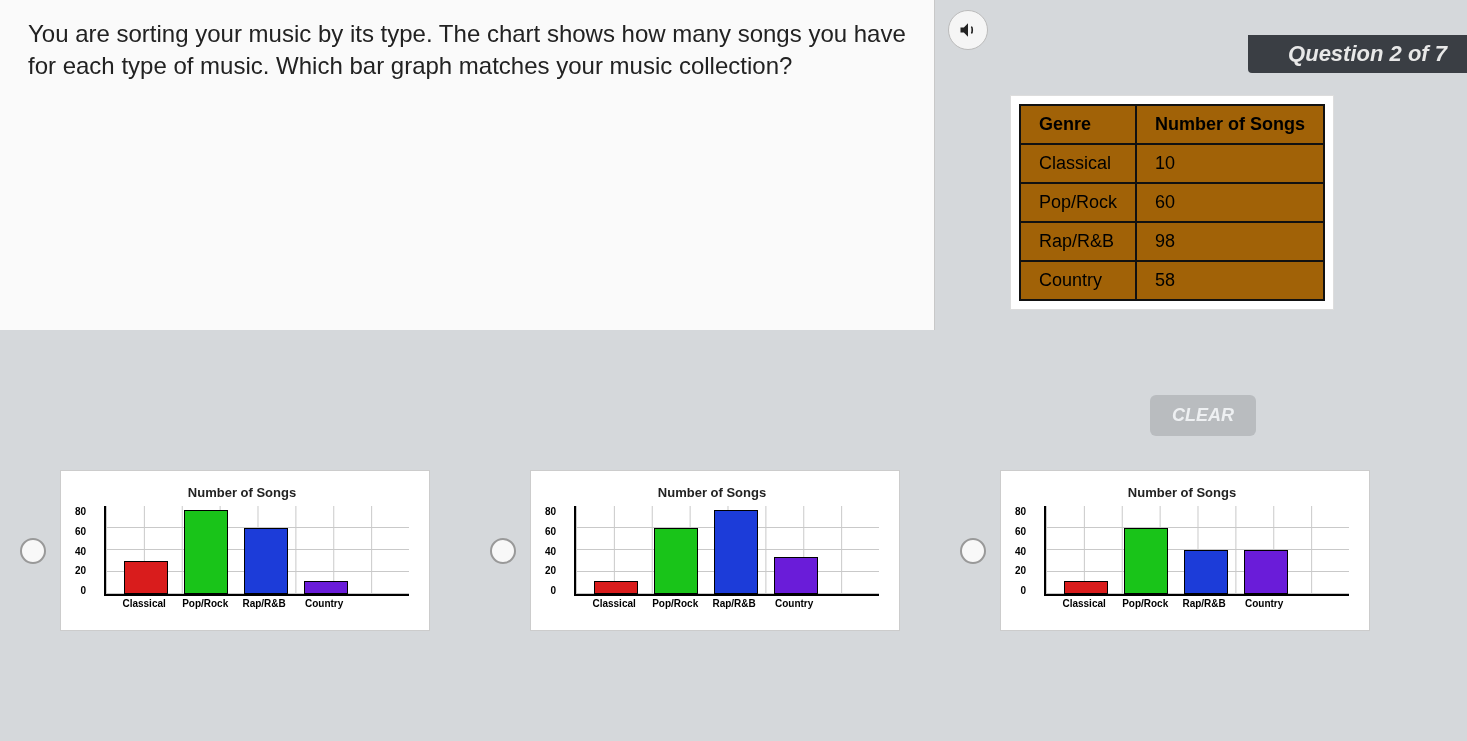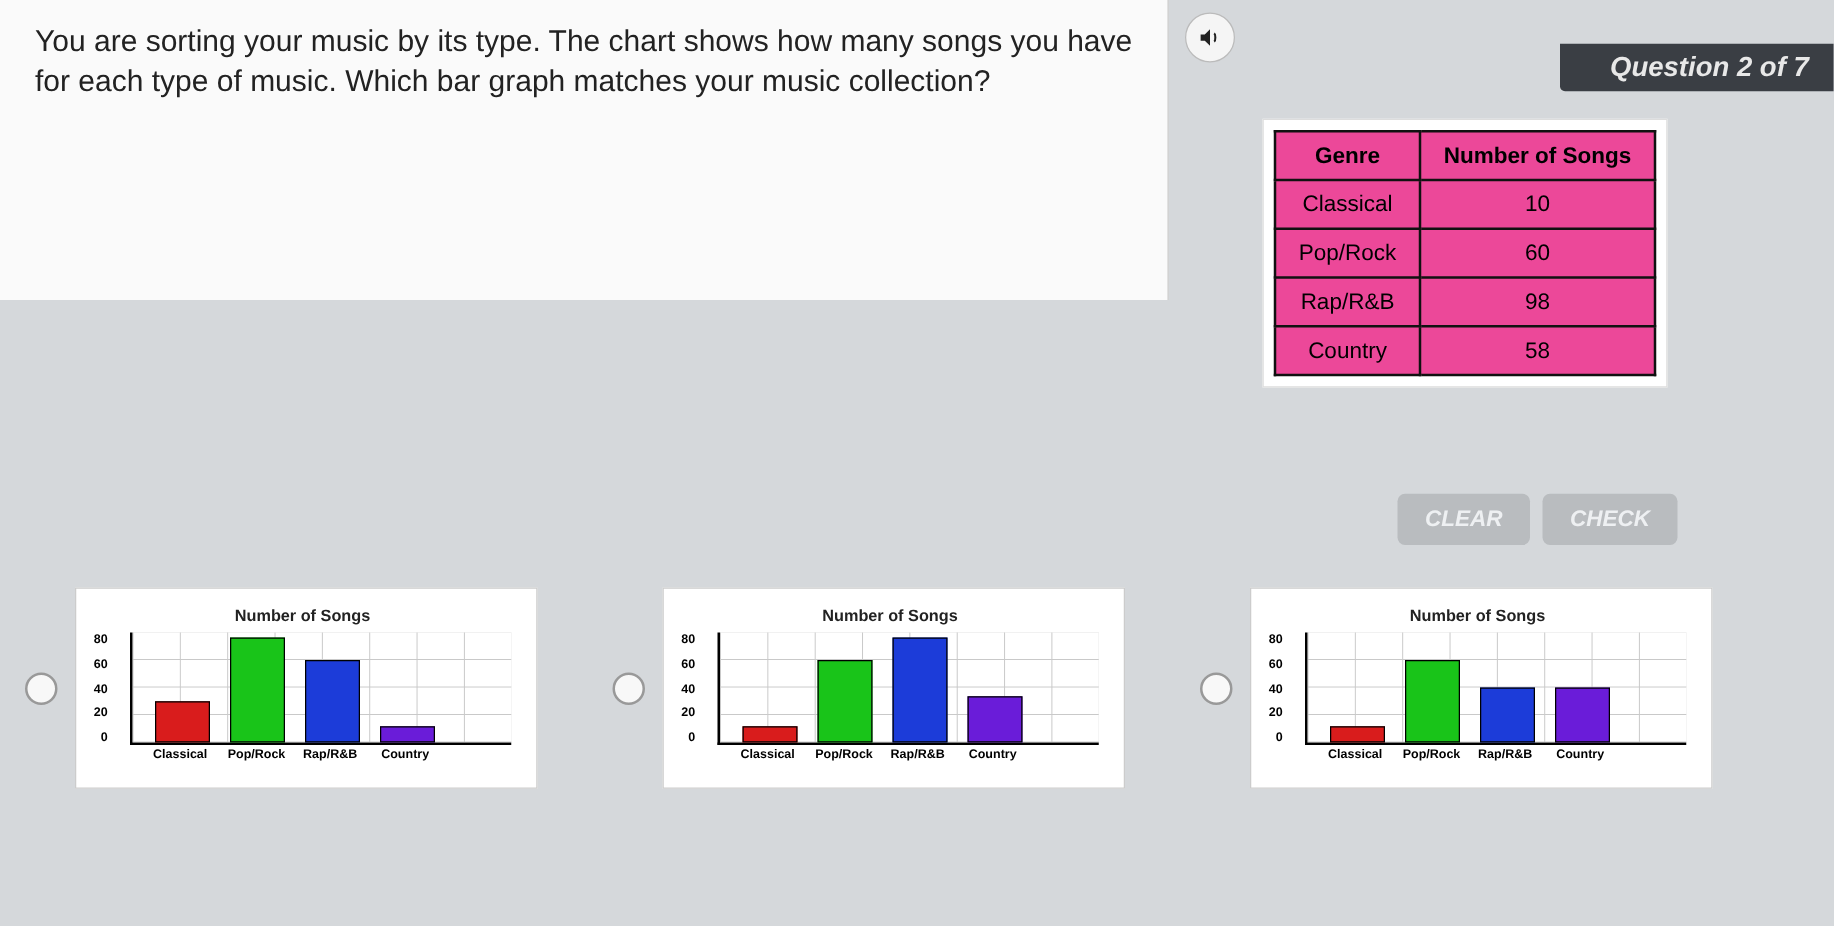--- a/index.html
+++ b/index.html
@@ -20,21 +20,21 @@
     font-weight: bold;
     font-size: 22px;
     padding: 6px 20px 6px 40px;
     border-bottom-left-radius: 4px;
     margin-top: 35px;
   }
   .question-panel {
     position: absolute;
     top: 0; left: 0;
     width: 935px;
-    height: 240px;
+    height: 330px;
     background: #fafafa;
     padding: 18px 28px;
     font-size: 24px;
     color: #222;
     line-height: 1.35;
     border-right: 1px solid #c8c8c8;
   }
   .audio-btn {
     position: absolute;
     top: 10px; left: 948px;
@@ -53,30 +53,30 @@
     padding: 8px;
     border: 1px solid #ddd;
   }
   table.data-table {
     border-collapse: collapse;
     font-size: 18px;
   }
   table.data-table th, table.data-table td {
     border: 2px solid #111;
     padding: 8px 18px;
-    text-align: center;
-    background: #ec4899;
+    text-align: left;
+    background: #a16207;
   }
   table.data-table th {
     font-weight: bold;
   }
   .action-buttons {
     position: absolute;
-    top: 395px; left: 1118px;
-    display: flex; gap: 10px;
+    top: 395px; left: 1150px;
+    display: flex; gap: 10px; flex-direction: column;
   }
   .action-buttons button {
     background: #b9bcbf;
     color: #eef0f2;
     border: none;
     border-radius: 6px;
     padding: 10px 22px;
     font-size: 18px;
     font-weight: bold;
     font-style: italic;
@@ -213,21 +213,20 @@
     <tr>
       <td>Country</td>
       <td>58</td>
     </tr>
   </tbody>
     </table>
 </div>
 
 <div class="action-buttons">
   <button>CLEAR</button>
-  <button>CHECK</button>
 </div>
 
 <div class="options-row">
 
   <div class="option">
     <div class="radio"></div>
     <div class="chart-card">
       <div class="chart-title">Number of Songs</div>
       <div class="chart-area">
         <div class="y-axis">

